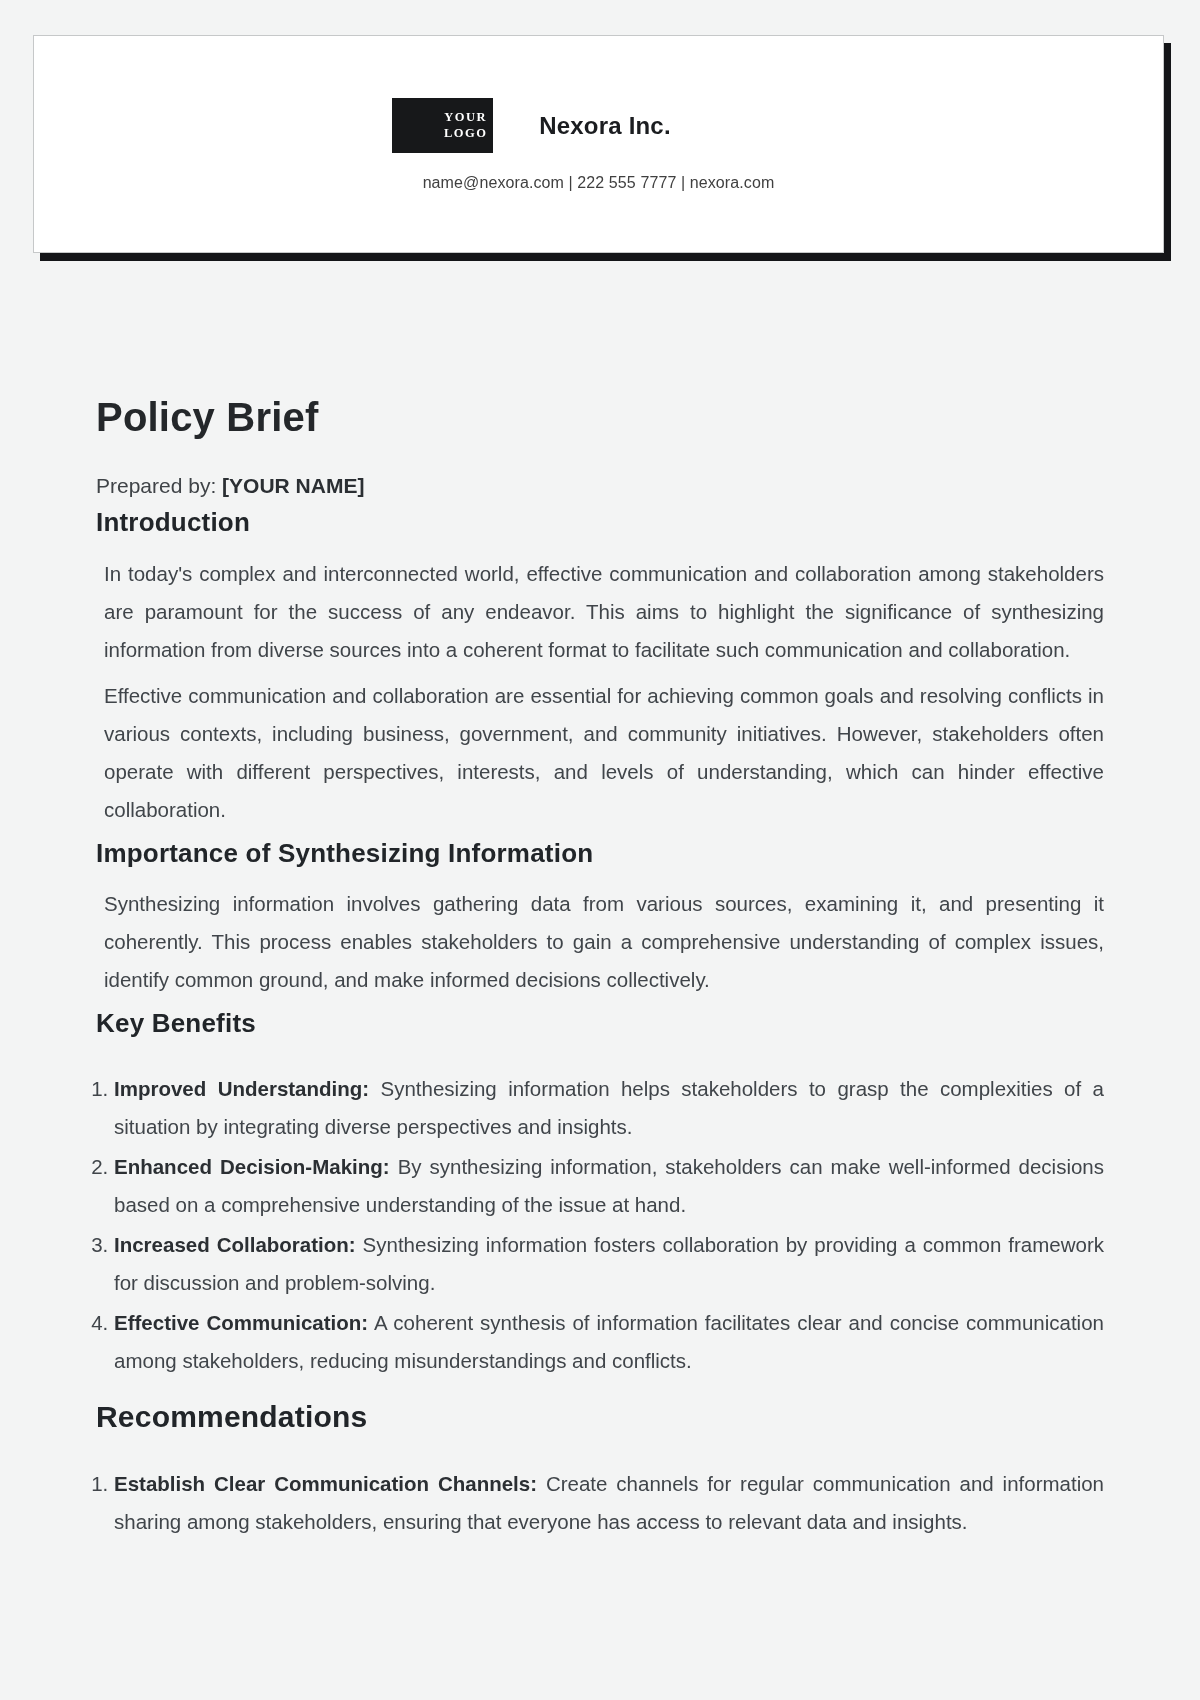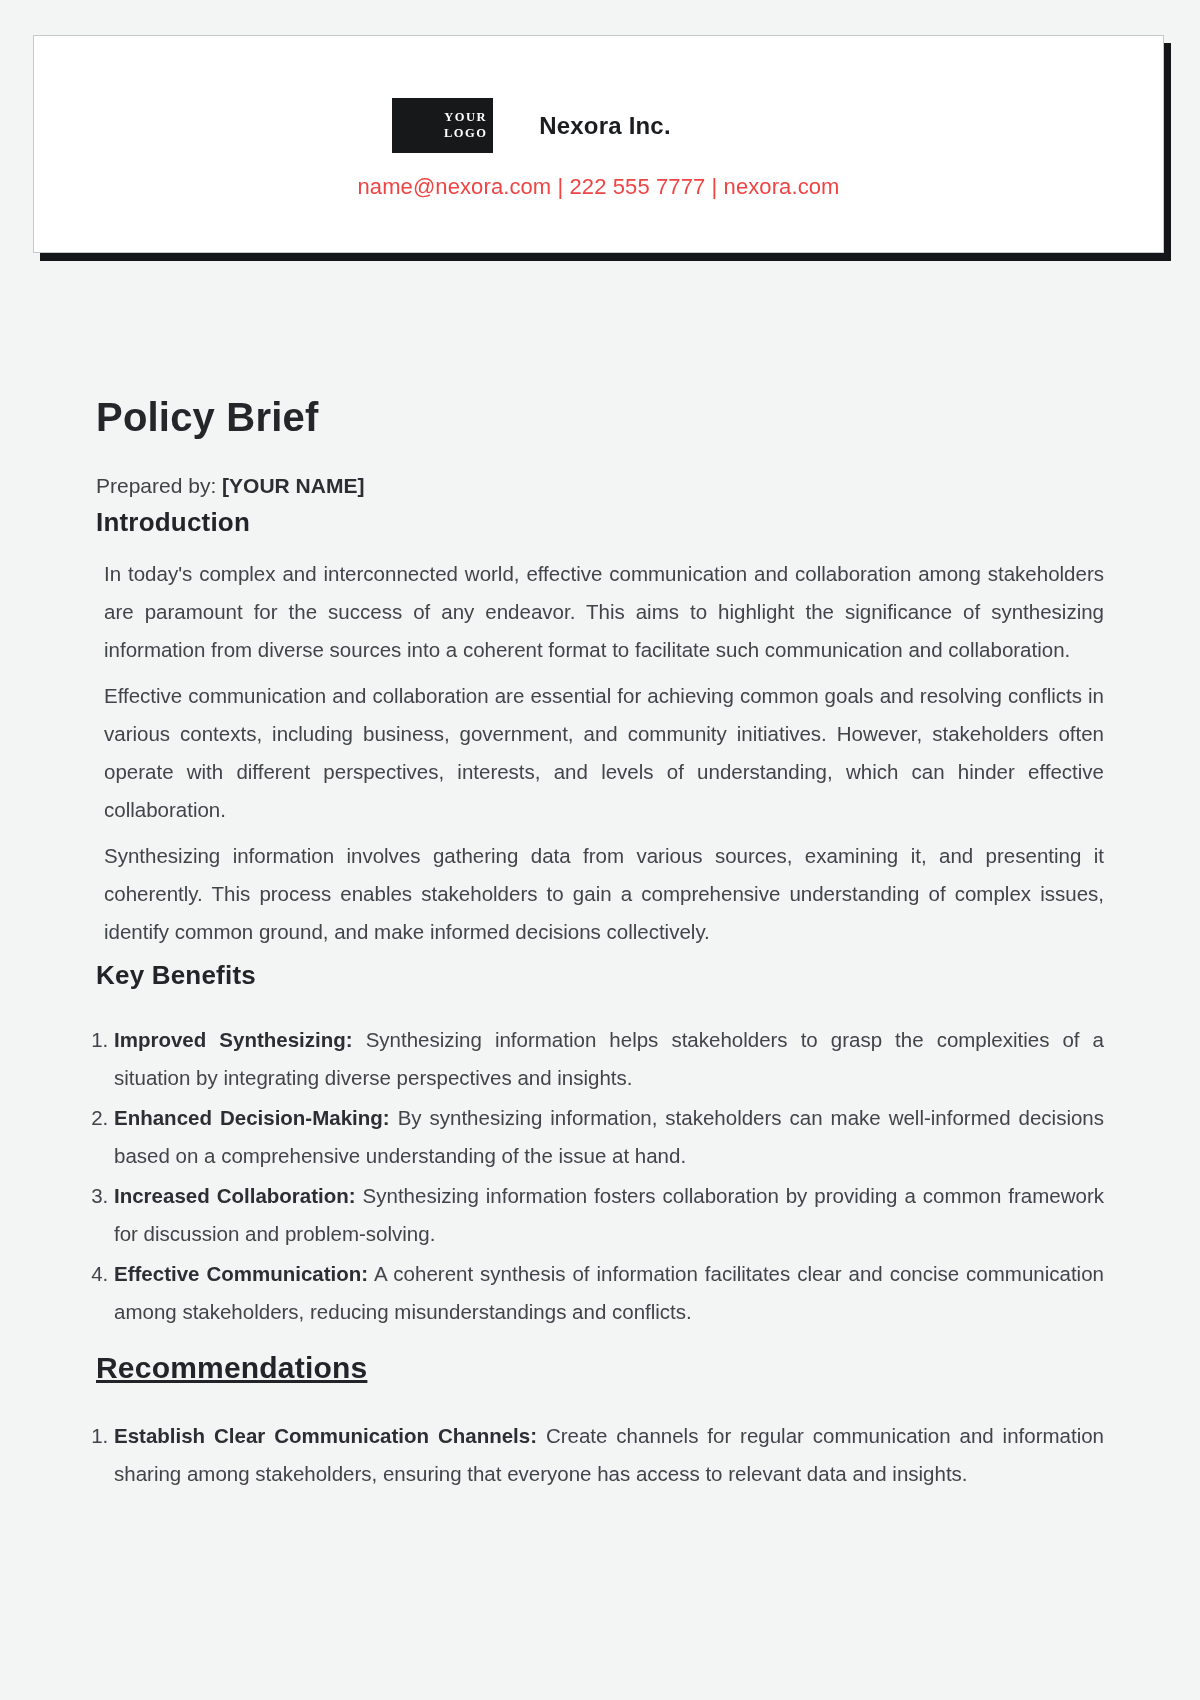--- a/index.html
+++ b/index.html
@@ -52,22 +52,22 @@
   .company-name {
     font-size: 24px;
     font-weight: 700;
     color: #1b1d20;
     letter-spacing: 0.2px;
     margin-left: 23px;
   }
   .contact-line {
     margin-top: 21px;
     text-align: center;
-    font-size: 22px;
-    color: #ef4444;
+    font-size: 16px;
+    color: #404040;
     letter-spacing: 0.1px;
   }
 
   
   .doc {
     width: 1008px;
     margin: 0 auto;
     color: #40454a;
   }
   .doc-title {
@@ -91,21 +91,20 @@
     font-size: 26px;
     line-height: 1.25;
     font-weight: 700;
     color: #212529;
     margin: 4px 0 16px 0;
     letter-spacing: 0.2px;
   }
   h2.section-heading.big {
     font-size: 30px;
     margin: 18px 0 24px 0;
-    text-decoration: underline;
   }
   p.body-text {
     font-size: 20.5px;
     line-height: 38px;
     text-align: justify;
     color: #40454a;
     margin: 0 0 8px 8px;
   }
   ol.doc-list {
     margin: 30px 0 0 0;
@@ -149,25 +148,26 @@
 
     <h1 class="doc-title">Policy Brief</h1>
 
     <p class="prepared"><span>Prepared by:</span> <strong>[YOUR NAME]</strong></p>
 
     <h2 class="section-heading">Introduction</h2>
     <p class="body-text">In today's complex and interconnected world, effective communication and collaboration among stakeholders are paramount for the success of any endeavor. This aims to highlight the significance of synthesizing information from diverse sources into a coherent format to facilitate such communication and collaboration.</p>
 
     <p class="body-text">Effective communication and collaboration are essential for achieving common goals and resolving conflicts in various contexts, including business, government, and community initiatives. However, stakeholders often operate with different perspectives, interests, and levels of understanding, which can hinder effective collaboration.</p>
 
+    <h2 class="section-heading">Importance of Synthesizing Information</h2>
     <p class="body-text">Synthesizing information involves gathering data from various sources, examining it, and presenting it coherently. This process enables stakeholders to gain a comprehensive understanding of complex issues, identify common ground, and make informed decisions collectively.</p>
 
     <h2 class="section-heading">Key Benefits</h2>
     <ol class="doc-list">
-      <li><strong>Improved Synthesizing:</strong> <span>Synthesizing information helps stakeholders to grasp the complexities of a situation by integrating diverse perspectives and insights.</span></li>
+      <li><strong>Improved Understanding:</strong> <span>Synthesizing information helps stakeholders to grasp the complexities of a situation by integrating diverse perspectives and insights.</span></li>
       <li><strong>Enhanced Decision-Making:</strong> <span>By synthesizing information, stakeholders can make well-informed decisions based on a comprehensive understanding of the issue at hand.</span></li>
       <li><strong>Increased Collaboration:</strong> <span>Synthesizing information fosters collaboration by providing a common framework for discussion and problem-solving.</span></li>
       <li><strong>Effective Communication:</strong> <span>A coherent synthesis of information facilitates clear and concise communication among stakeholders, reducing misunderstandings and conflicts.</span></li>
     </ol>
 
     <h2 class="section-heading big">Recommendations</h2>
     <ol class="doc-list">
       <li><strong>Establish Clear Communication Channels:</strong> <span>Create channels for regular communication and information sharing among stakeholders, ensuring that everyone has access to relevant data and insights.</span></li>
     </ol>
 

